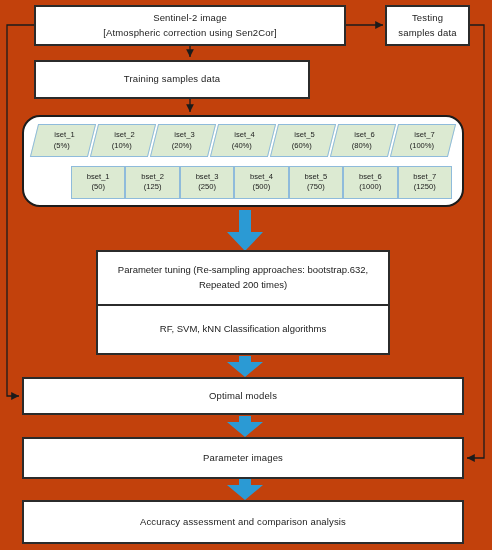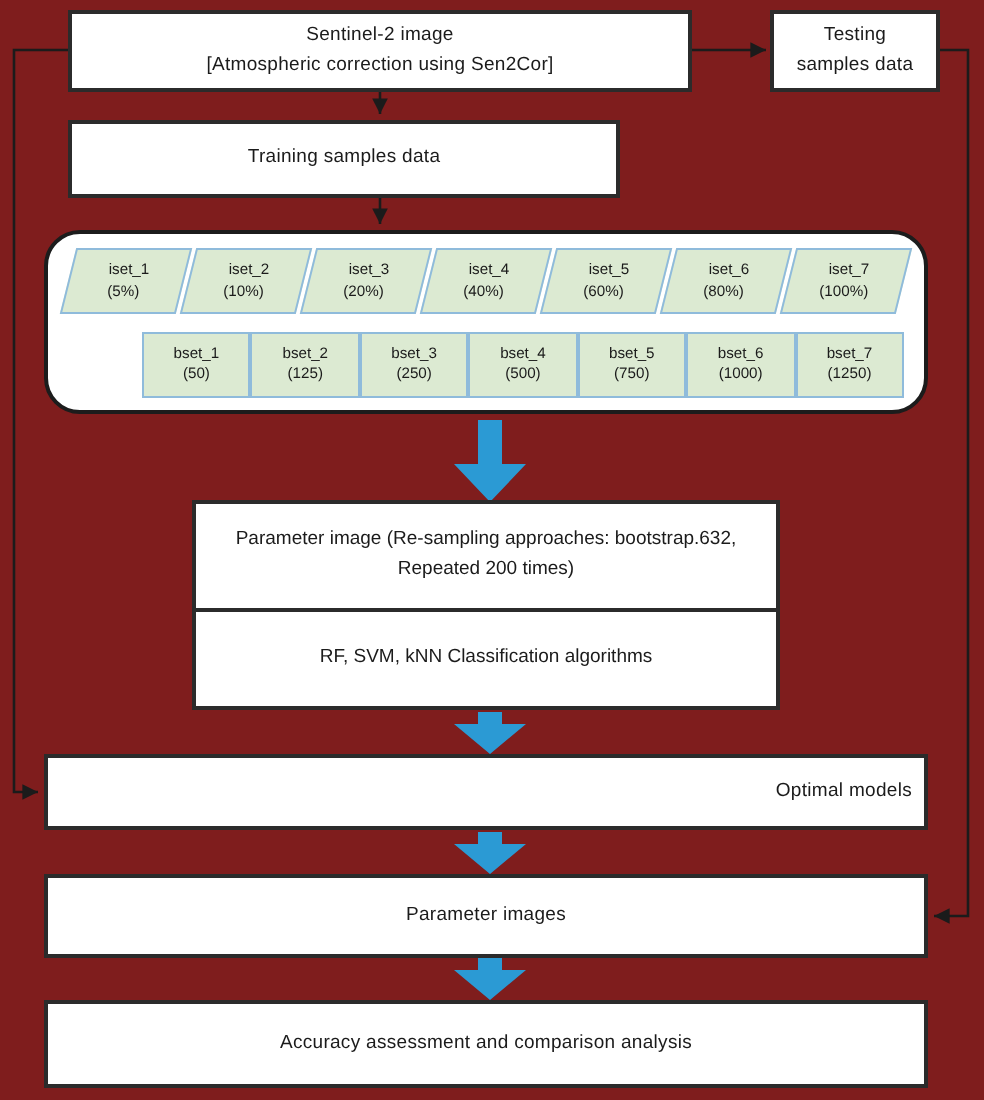--- a/index.html
+++ b/index.html
@@ -4,21 +4,21 @@
 <style>
   html,body{margin:0;padding:0;background:#ffffff;}
   body{
     font-family:"Liberation Sans", sans-serif;
     color:#1b1b1b;
   }
   #canvas{
     position:relative;
     width:492px;
     height:550px;
-    background:#7f1d1d;
+    background:#c2410c;
     overflow:hidden;
   }
 
   
   .box{
     position:absolute;
     box-sizing:border-box;
     background:#ffffff;
     border:2px solid #2b2b2b;
     display:flex;
@@ -95,21 +95,21 @@
     align-items:center;
     justify-content:center;
     text-align:center;
     font-size:9.5px;
     line-height:1.55;
     padding:2px 10px;
   }
   #param-cell-1{ height:54px; border-bottom:2px solid #2b2b2b; }
   #param-cell-2{ height:47px; }
 
-  #box-optimal   { left:22px; top:377px; width:442px; height:38px;text-align:right; }
+  #box-optimal   { left:22px; top:377px; width:442px; height:38px; }
   #box-classified{ left:22px; top:437px; width:442px; height:42px; }
   #box-accuracy  { left:22px; top:500px; width:442px; height:44px; }
 
   
   #wires{ position:absolute; left:0; top:0; width:492px; height:550px; }
 
   
   .blue-arrow{ position:absolute; }
 </style>
 </head>
@@ -226,21 +226,21 @@
       <div class="chip">
         <span>bset_7</span>
         <span>(1250)</span>
       </div>
     </div>
   </div>
 
   <div id="box-param">
     <div class="cell" id="param-cell-1">
       <span class="txt">
-        <span class="line">Parameter image (Re-sampling approaches: bootstrap.632,</span>
+        <span class="line">Parameter tuning (Re-sampling approaches: bootstrap.632,</span>
         <span class="line">Repeated 200 times)</span>
       </span>
     </div>
     <div class="cell" id="param-cell-2">
       <span class="txt">RF, SVM, kNN Classification algorithms</span>
     </div>
   </div>
 
   <div class="box" id="box-optimal">
     <span class="txt">Optimal models</span>

